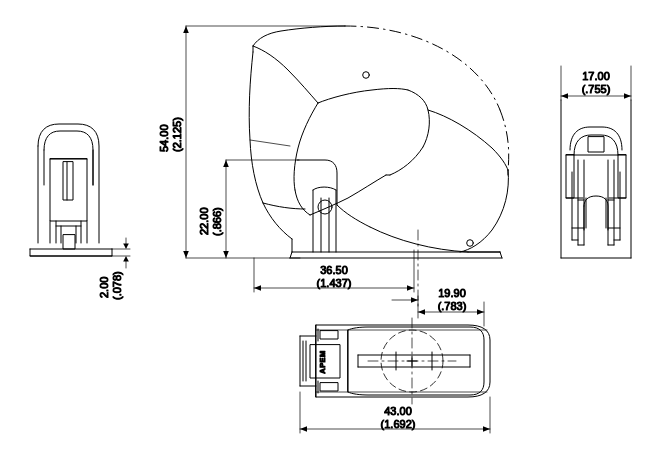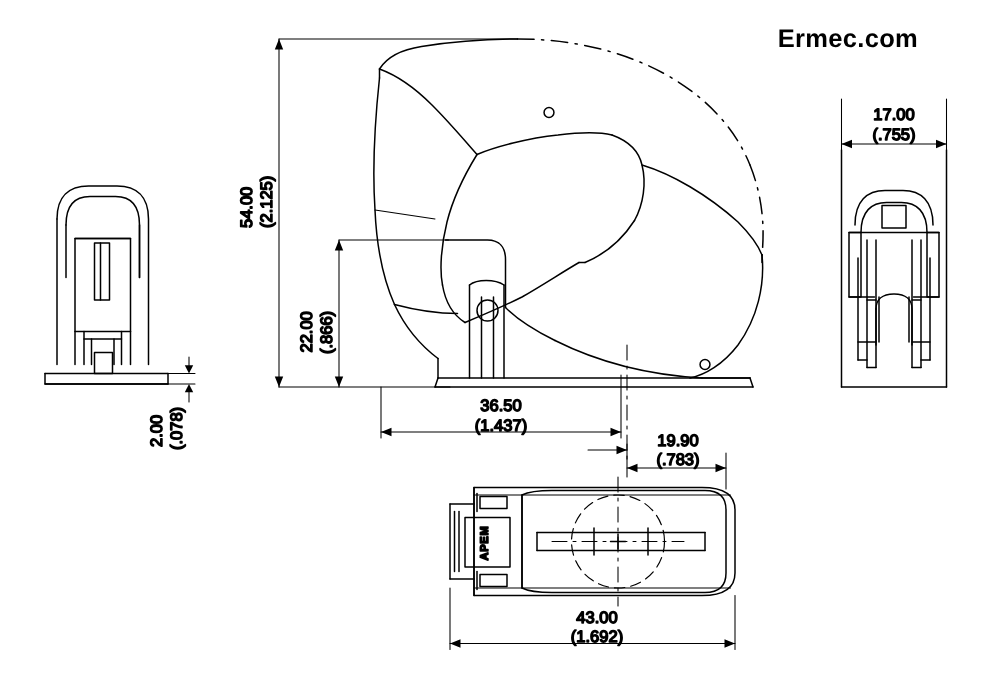--- a/index.html
+++ b/index.html
@@ -43,21 +43,20 @@
     font-size: 7.5px;
     font-weight: bold;
     letter-spacing: 0.4px;
   }
 </style>
 </head>
 <body>
 
 <div id="sheet">
 
-  <div class="brand">Ermec.com</div>
 
   <svg width="670" height="455" viewBox="0 0 670 455">
 
     <g fill="none" stroke="#000000" stroke-width="1" stroke-linejoin="round" stroke-linecap="round">
 
       <g>
 
         <path d="M38 146 L38 243"></path>
         <path d="M38 146 C38 131 46 124 59 124 L78 124 C91 124 99 131 99 146 L99 243"></path>
         <path d="M44 150 C44 137 50 131 60 131 L77 131 C87 131 93 137 93 150 L93 185"></path>

